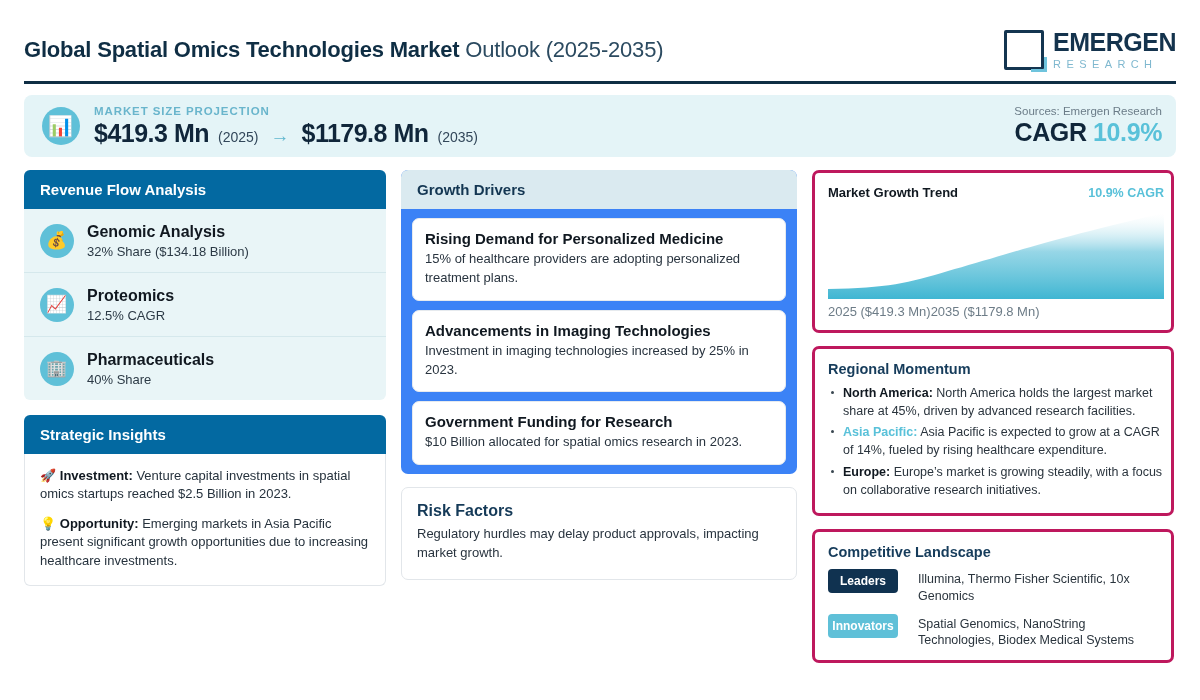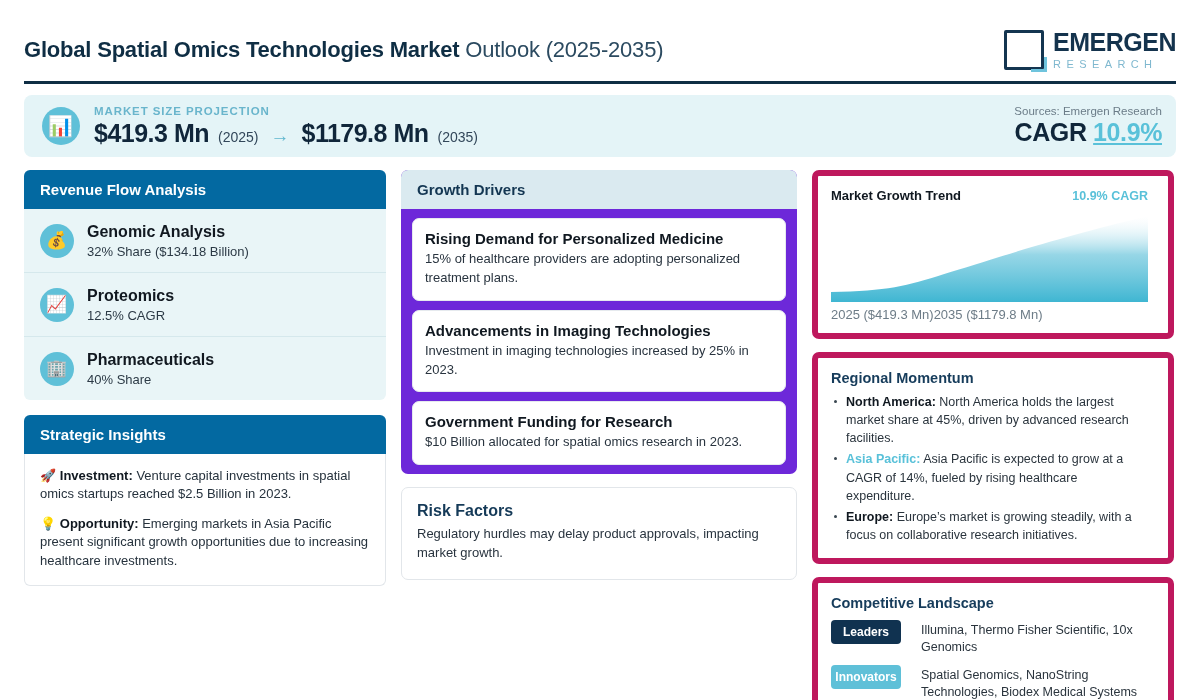--- a/index.html
+++ b/index.html
@@ -44,21 +44,21 @@
   }
   .banner-kicker { font-size: 11.5px; font-weight: bold; color: #69b5cc; letter-spacing: 0.9px; }
   .banner-figures { display: flex; align-items: baseline; gap: 9px; margin-top: 2px; }
   .fig-big { font-size: 25px; font-weight: bold; color: #10263a; letter-spacing: -0.5px; }
   .fig-year { font-size: 14px; color: #32475a; }
   .arrow { font-size: 19px; color: #5fb6ce; padding: 0 3px; }
   .banner-right { text-align: right; }
   .sources { font-size: 11.5px; color: #6b7c88; }
   .cagr-line { font-size: 25px; font-weight: bold; margin-top: 1px; letter-spacing: -0.4px; }
   .cagr-label { color: #10263a; }
-  .cagr-value { color: #59c1d9; text-decoration: underline; }
+  .cagr-value { color: #59c1d9; }
 
   
   .grid { display: flex; gap: 15px; margin-top: 13px; align-items: flex-start; }
   .col-left { width: 362px; }
   .col-mid { width: 396px; }
   .col-right { width: 362px; }
 
   .panel-dark-head {
     background: #0369a1; color: #ffffff; font-size: 15px; font-weight: bold;
     padding: 11px 16px; border-radius: 6px 6px 0 0;
@@ -80,42 +80,42 @@
   }
   .rev-title { font-size: 16px; font-weight: bold; color: #111820; line-height: 1.25; }
   .rev-sub { font-size: 13px; color: #2c3a46; margin-top: 2px; }
 
   
   .insight { font-size: 13px; color: #26323d; line-height: 1.42; }
   .insight + .insight { margin-top: 11px; }
   .insight b { color: #101820; }
 
   
-  .drivers-wrap { background: #6d28d9; border-radius: 7px; padding-bottom: 9px; }
+  .drivers-wrap { background: #3b82f6; border-radius: 7px; padding-bottom: 9px; }
   .drivers-head {
     background: #daeaf0; color: #133652; font-size: 15px; font-weight: bold;
     padding: 11px 16px; border-radius: 7px 7px 0 0;
   }
   .driver-card {
     background: #ffffff; border: 1px solid #e6eaee; border-radius: 7px;
     margin: 9px 11px 0 11px; padding: 11px 12px 12px 12px;
   }
   .driver-title { font-size: 15px; font-weight: bold; color: #101820; }
   .driver-desc { font-size: 13px; color: #29343f; margin-top: 3px; line-height: 1.45; }
   .risk-card {
     background: #ffffff; border: 1px solid #e2e6ea; border-radius: 7px;
     margin-top: 13px; padding: 14px 15px 16px 15px;
   }
   .risk-title { font-size: 16px; font-weight: bold; color: #153a58; }
   .risk-desc { font-size: 13px; color: #29343f; margin-top: 5px; line-height: 1.45; }
 
   
   .card {
-    background: #ffffff; border: 6px solid #be185d; border-radius: 7px;
-    padding: 12px 20px 11px 13px;
+    background: #ffffff; border: 3px solid #be185d; border-radius: 7px;
+    padding: 12px 7px 11px 13px;
   }
   .card + .card { margin-top: 13px; }
   .trend-head { display: flex; align-items: baseline; justify-content: space-between; }
   .trend-title { font-size: 13px; font-weight: bold; color: #101820; }
   .trend-cagr { font-size: 12.5px; font-weight: bold; color: #59c1d9; }
   .trend-chart { height: 90px; margin-top: 9px; }
   .trend-axis { display: flex; justify-content: flex-start; font-size: 13px; color: #6d7c87; margin-top: 5px; }
 
   .card-title { font-size: 14.5px; font-weight: bold; color: #163c5b; }
   .region-list { list-style: none; margin-top: 7px; }

